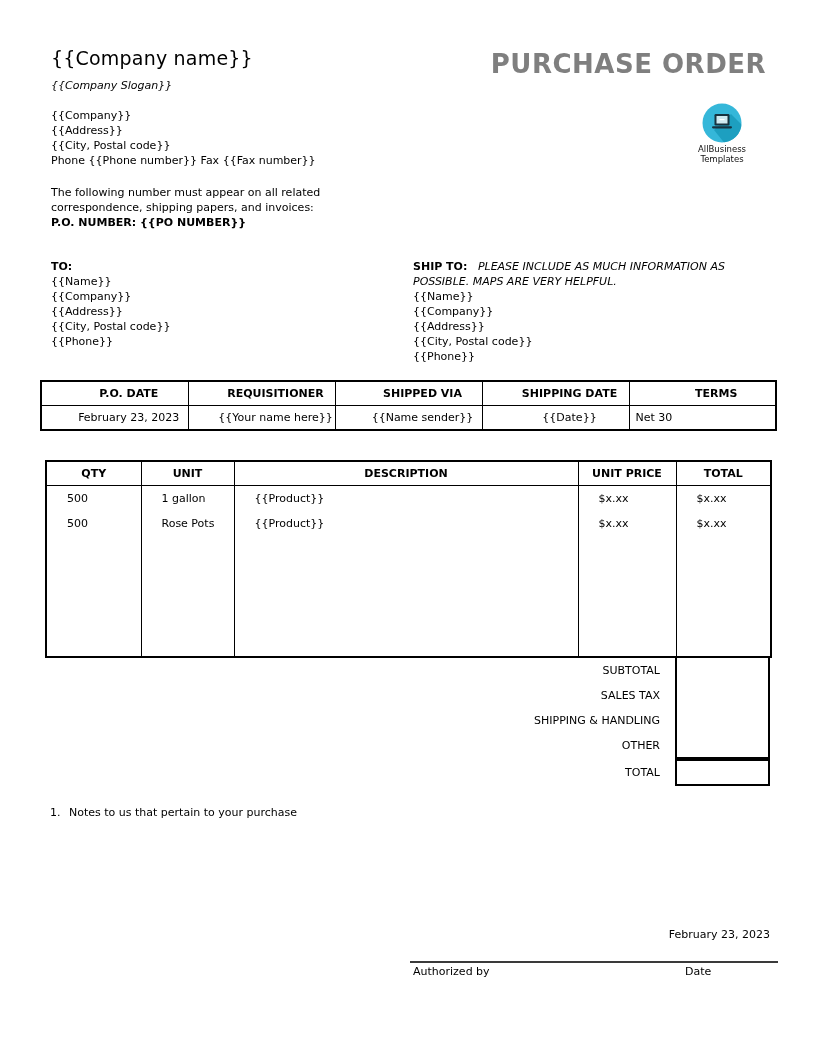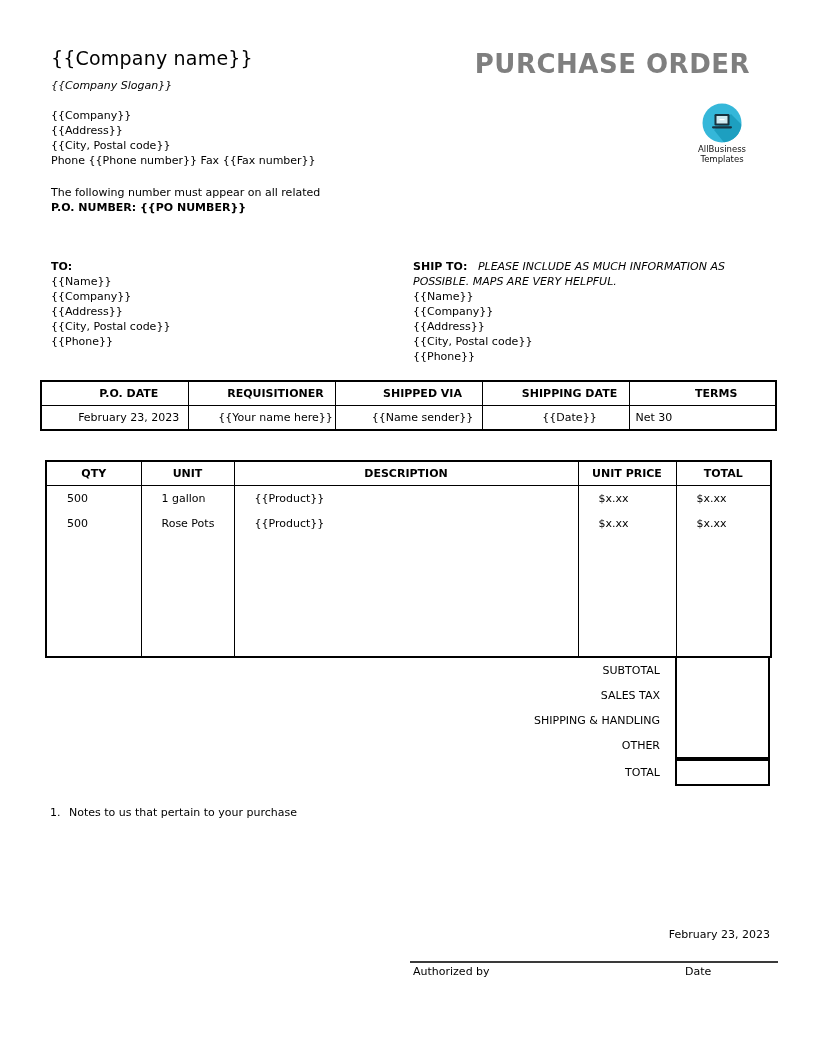--- a/index.html
+++ b/index.html
@@ -16,21 +16,21 @@
   }
   .abs { position: absolute; }
 
   
   .company-name { left: 51px; top: 47px; font-size: 19px; letter-spacing: 0.2px; }
   .company-slogan { left: 51px; top: 79px; font-size: 11px; font-style: italic; }
   .company-block { left: 51px; top: 108px; line-height: 15px; }
   .po-notice { left: 51px; top: 185px; line-height: 15px; }
   .po-number { font-weight: bold; }
   .doc-title {
-    top: 49px; right: 66px;
+    top: 49px; right: 50px;
     font-size: 26px; font-weight: bold; color: #7f7f7f; letter-spacing: 0.5px;
     white-space: nowrap;
   }
   .logo-wrap { left: 684px; top: 103px; width: 76px; text-align: center; }
   .logo-circle { width: 40px; height: 40px; margin: 0 auto; display: block; }
   .logo-text { font-size: 8.5px; line-height: 10px; color: #111111; margin-top: 1px; }
 
   
   .to-block { left: 51px; top: 259px; line-height: 15px; width: 330px; }
   .shipto-block { left: 413px; top: 259px; line-height: 15px; width: 362px; }
@@ -82,20 +82,21 @@
 
   <div class="abs company-block">
     <div>{{Company}}</div>
     <div>{{Address}}</div>
     <div>{{City, Postal code}}</div>
     <div>Phone {{Phone number}} Fax {{Fax number}}</div>
   </div>
 
   <div class="abs po-notice">
     <div>The following number must appear on all related</div>
+    <div>correspondence, shipping papers, and invoices:</div>
     <div class="po-number">P.O. NUMBER: {{PO NUMBER}}</div>
   </div>
 
   <div class="abs doc-title">PURCHASE ORDER</div>
 
   <div class="abs logo-wrap">
     <svg class="logo-circle" viewBox="0 0 40 40" xmlns="http://www.w3.org/2000/svg">
       <defs>
         <clipPath id="logoClip">
             <circle cx="20" cy="20" r="19.5"></circle>

